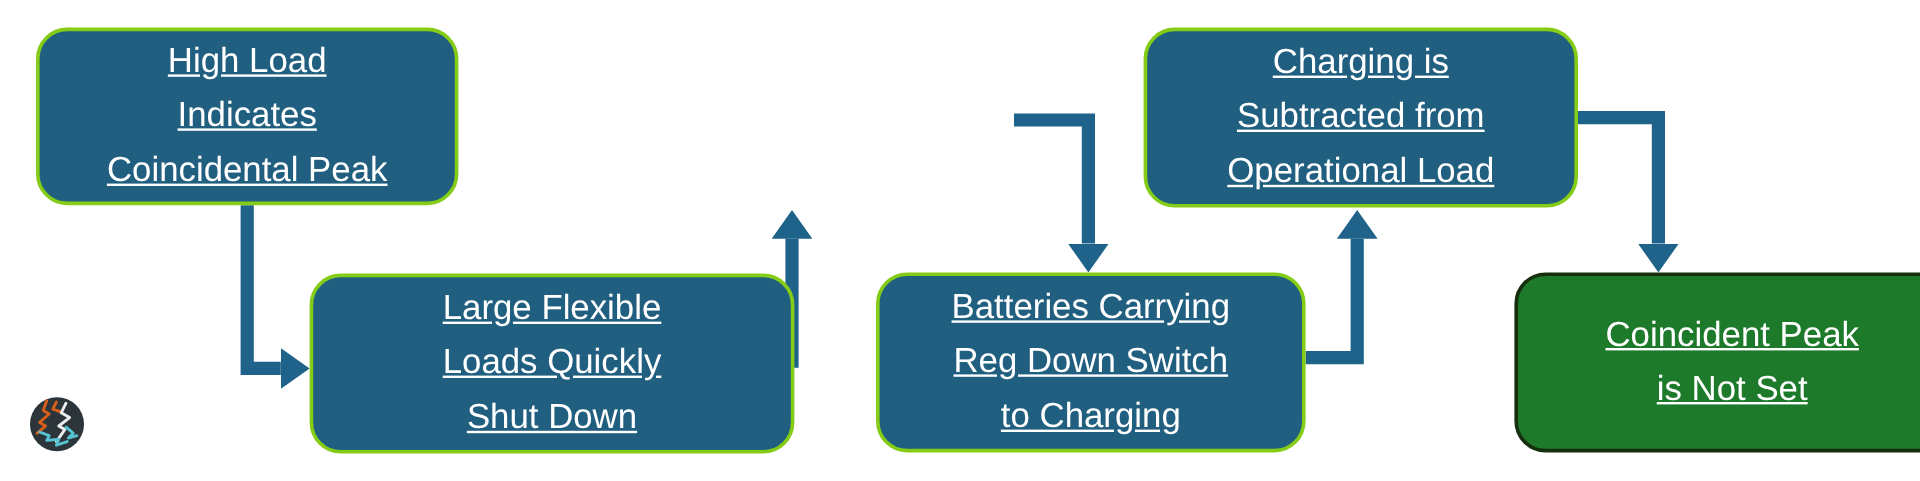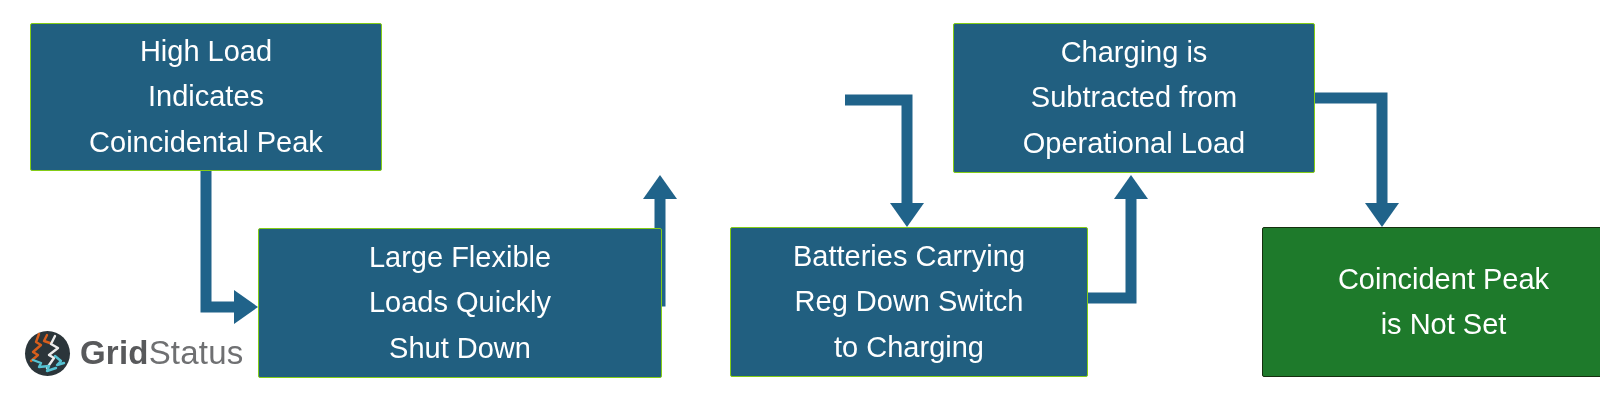--- a/index.html
+++ b/index.html
@@ -18,25 +18,26 @@
   }
   .node {
     position: absolute;
     box-sizing: border-box;
     display: flex;
     align-items: center;
     justify-content: center;
     text-align: center;
     color: #ffffff;
     background: #215f80;
-    border: 1px solid #84cc16;
-    border-radius: 2px;
+    border: 3px solid #84cc16;
+    border-radius: 26px;
     font-size: 29px;
     line-height: 1.56;
     white-space: pre-line;
+    text-decoration: underline;
   }
   .node.final {
     background: #1e7a2b;
     border-color: #16300f;
   }
   .node.small-text {
     font-size: 23px;
     line-height: 1.58;
   }
   
@@ -104,18 +105,15 @@
     <svg width="47" height="47" viewBox="0 0 47 47" aria-hidden="true">
       <circle cx="23.5" cy="23.5" r="22.5" fill="#2b353a"></circle>
       <g fill="none" stroke-width="2.4" stroke-linecap="round" stroke-linejoin="round">
         <path d="M15 4 L12 12 L17 15 L9 22 L14 25 L7 31" stroke="#d85e1c"></path>
         <path d="M23 5 L20 11 L26 13" stroke="#d85e1c"></path>
         <path d="M31 6 L27 14 L34 18 L25 25 L30 28 L23 38" stroke="#ededed"></path>
         <path d="M9 30 L17 33 L15 37 L25 36 L23 41 L32 38" stroke="#56c3d3"></path>
         <path d="M31 26 L37 31 L33 35 L40 33" stroke="#56c3d3"></path>
       </g>
     </svg>
-    <div class="logo-text">
-      <span class="brand-bold">Grid</span><span class="brand-light">Status</span>
-    </div>
   </div>
 
 </div>
 
 </body></html>

